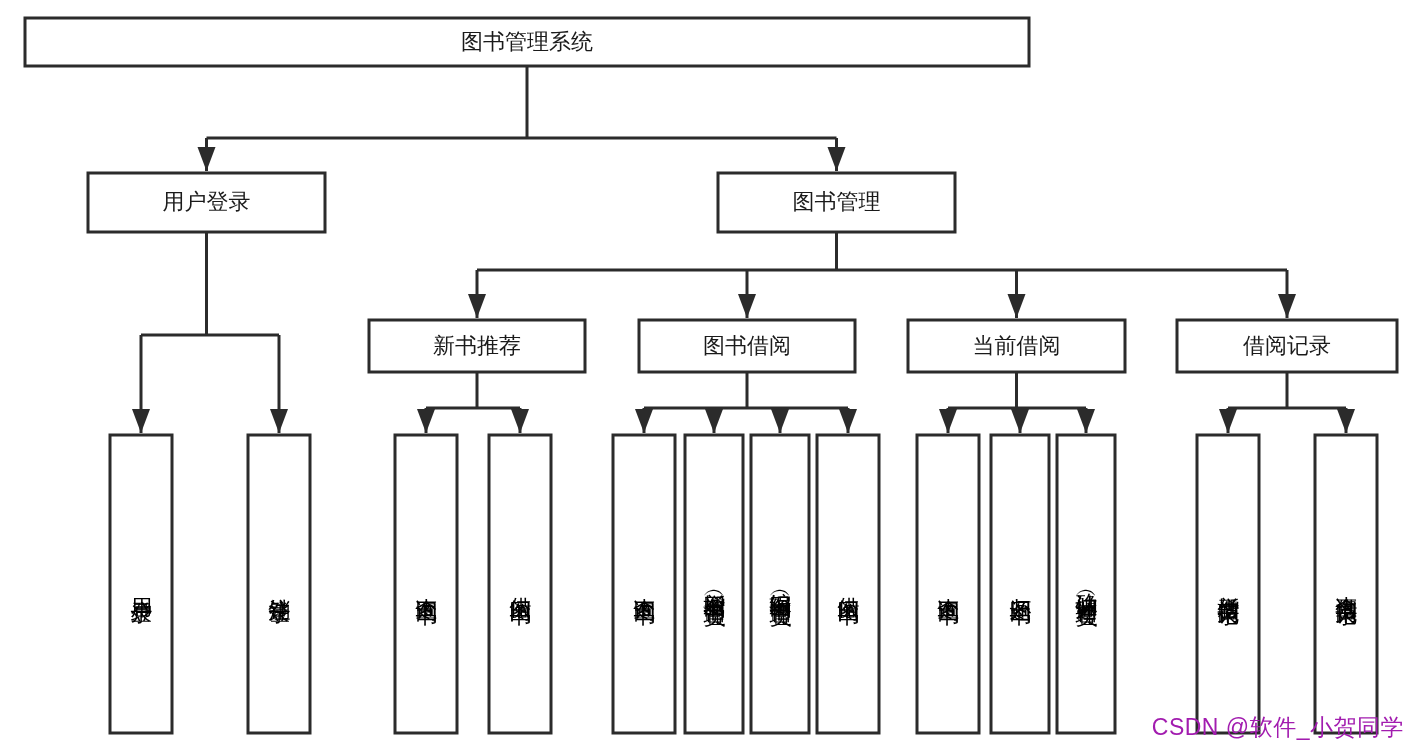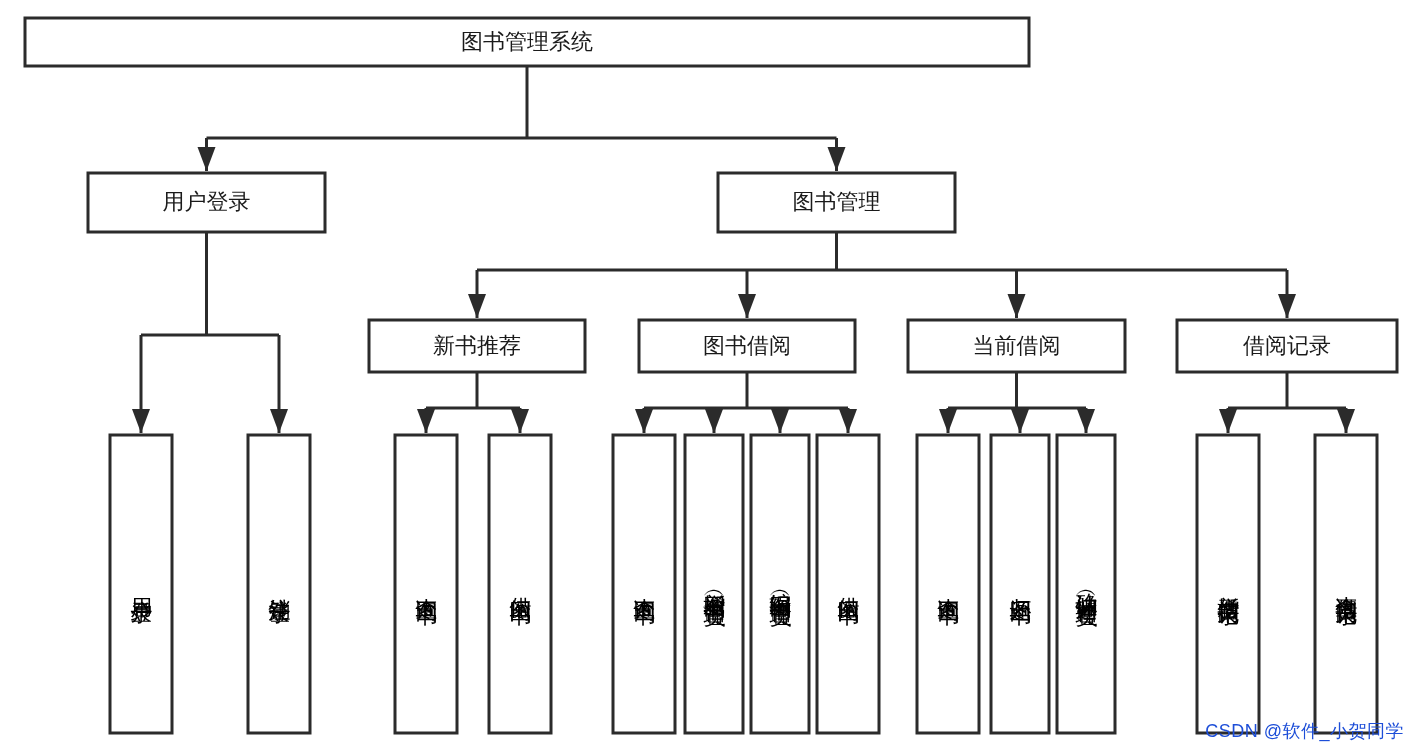--- a/index.html
+++ b/index.html
@@ -68,22 +68,22 @@
     display: flex;
     align-items: center;
     justify-content: center;
     pointer-events: none;
   }
   .watermark {
     position: absolute;
     right: 8px;
     bottom: 4px;
     font-family: "Liberation Sans", "DejaVu Sans", sans-serif;
-    font-size: 18px;
-    color: #1d4ed8;
+    font-size: 23px;
+    color: #a21caf;
     letter-spacing: 0.5px;
     white-space: nowrap;
     text-align: center;
   }
 </style>
 </head>
 <body>
 
 <div id="diagram-root">
   <svg class="tree" viewBox="0 0 1405 747">

